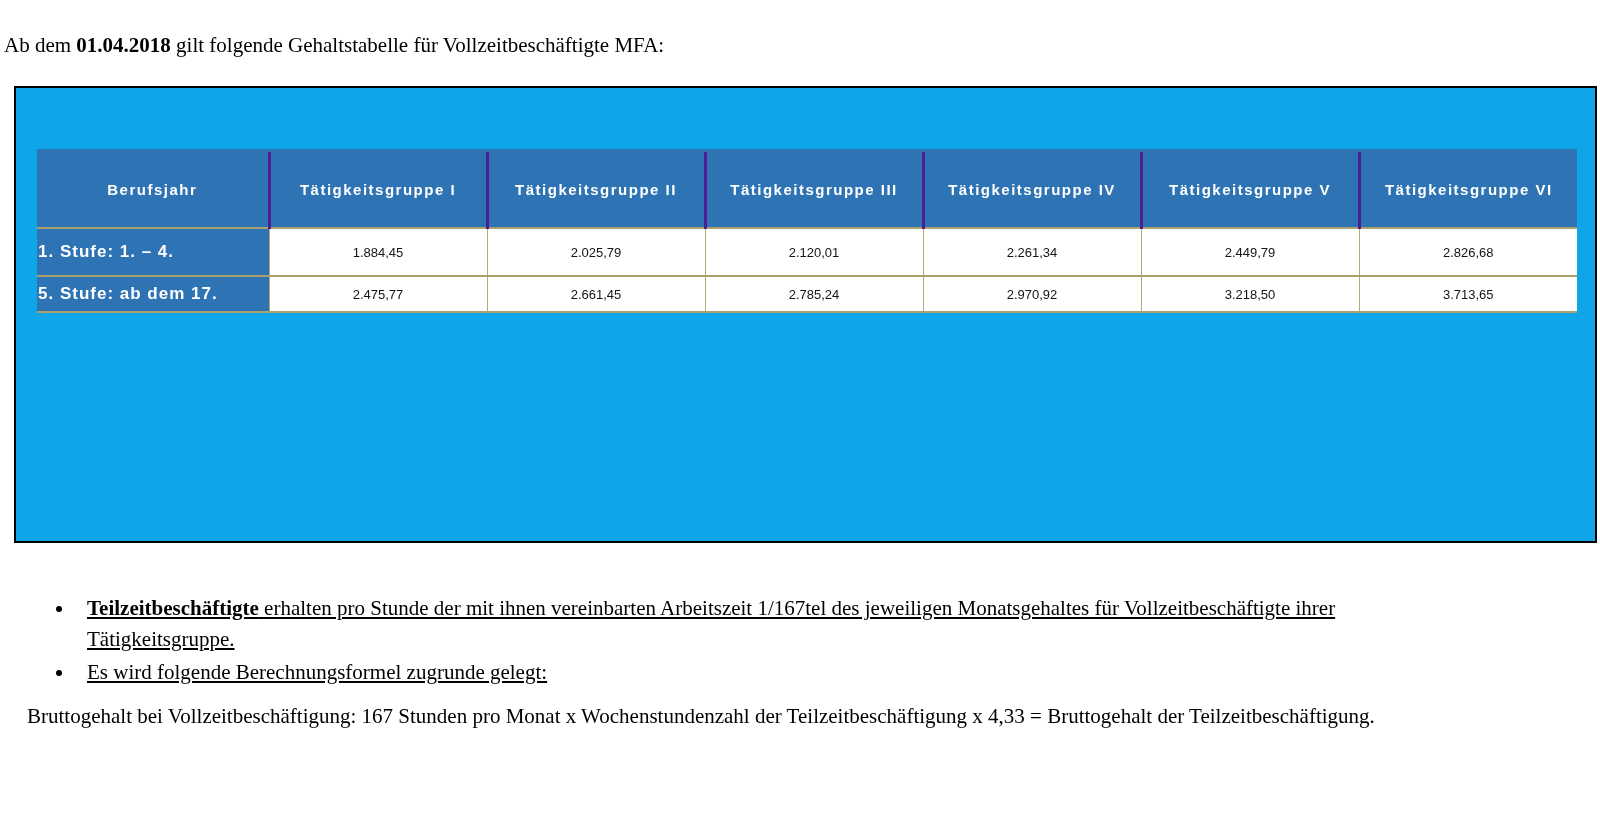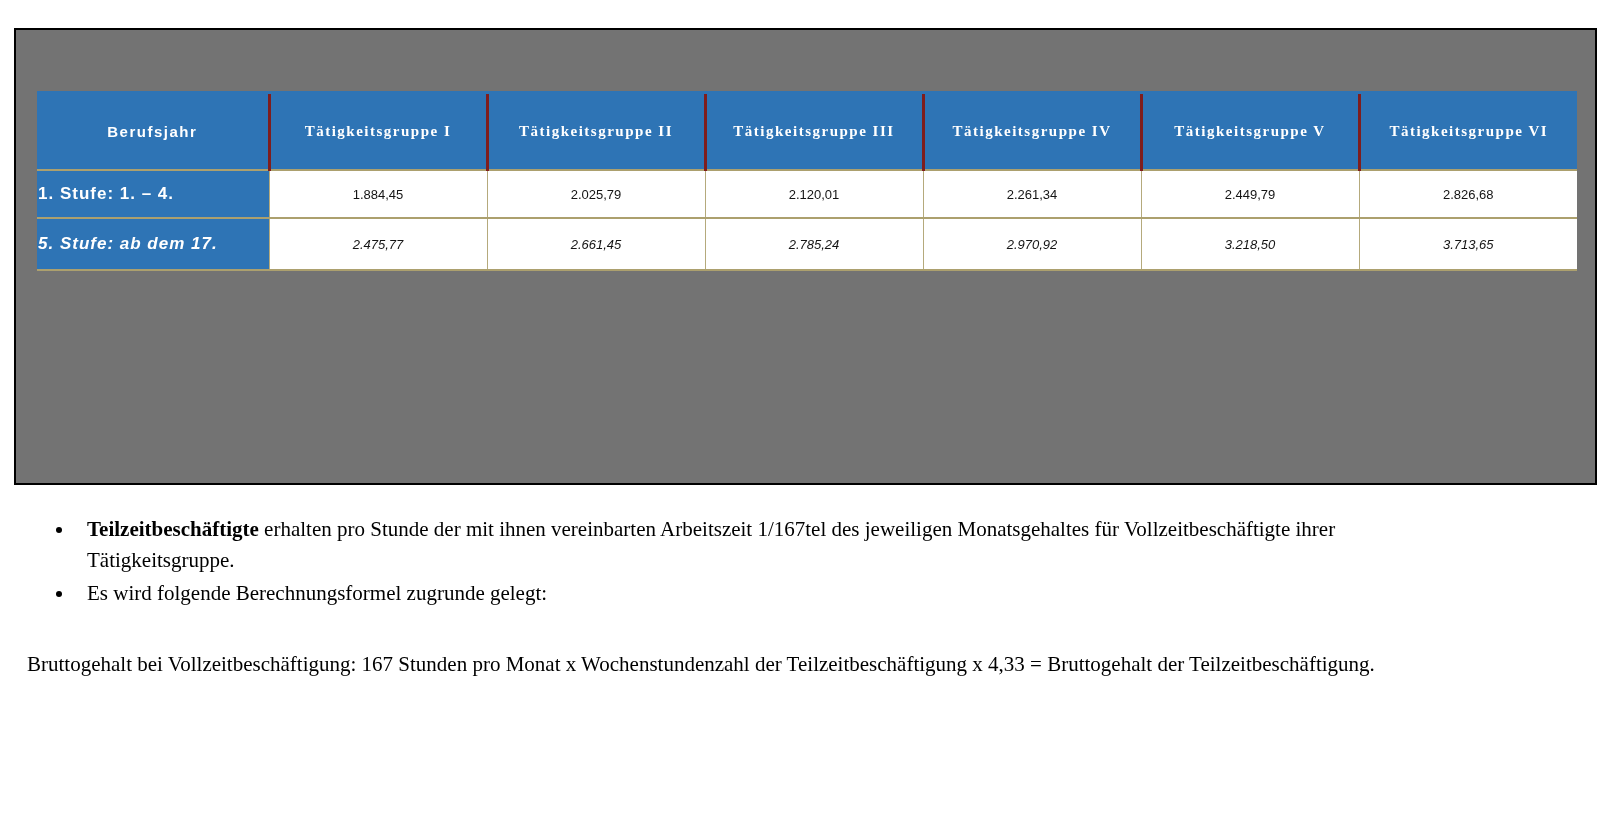--- a/index.html
+++ b/index.html
@@ -18,21 +18,21 @@
   }
   .intro b { font-weight: bold; }
 
   .table-box {
     box-sizing: border-box;
     position: relative;
     margin: 28px 0 0 14px;
     width: 1583px;
     height: 457px;
     border: 2px solid #000000;
-    background: #737373;
+    background: #0ea5e9;
   }
   table.salary {
     position: absolute;
     left: 21px;
     top: 61px;
     width: 1540px;
     border-collapse: collapse;
     table-layout: fixed;
     font-family: "Liberation Sans", sans-serif;
   }
@@ -44,24 +44,24 @@
     color: #ffffff;
     font-size: 15px;
     font-weight: bold;
     letter-spacing: 1.5px;
     height: 73px;
     text-align: center;
     vertical-align: middle;
     white-space: nowrap;
     border-top: 3px solid #2E74B5;
   }
-  thead th + th { border-left: 3px solid #7f1d1d; font-family: Liberation Serif, serif; }
+  thead th + th { border-left: 3px solid #4c1d95; }
 
   tbody tr { height: 48px; }
-  tbody tr:last-child { height: 52px; font-style: italic; }
+  tbody tr:last-child { height: 36px; }
 
   tbody th {
     background: #2E74B5;
     color: #ffffff;
     font-size: 17px;
     font-weight: bold;
     letter-spacing: 1px;
     text-align: left;
     vertical-align: middle;
     white-space: nowrap;
@@ -71,45 +71,47 @@
     color: #141414;
     font-size: 13px;
     text-align: center;
     vertical-align: middle;
     border-left: 1px solid #B5AA7C;
   }
   tbody th, tbody td { border-top: 2px solid #ACA06E; }
   tbody tr:last-child th, tbody tr:last-child td { border-bottom: 2px solid #ACA06E; }
 
   ul.bullets {
-    margin: 29px 0 0 0;
+    margin: 50px 0 0 0;
     padding: 0 0 0 75px;
     font-size: 21px;
     line-height: 31px;
     list-style: disc;
+    text-decoration: underline;
   }
   ul.bullets li {
     max-width: 1325px;
     padding-left: 12px;
     margin-bottom: 2px;
   }
   ul.bullets li b { font-weight: bold; }
 
   .formula {
-    margin: 40px 0 0 27px;
+    margin: 13px 0 0 27px;
     max-width: 1472px;
     font-size: 21px;
     line-height: 31px;
   }
 </style>
 </head>
 <body>
 
 <div class="page">
 
+  <p class="intro"><span>Ab dem </span><b>01.04.2018</b><span> gilt folgende Gehaltstabelle für Vollzeitbeschäftigte MFA:</span></p>
 
   <div class="table-box">
     <table class="salary">
       <colgroup>
         <col class="c-label">
         <col class="c-val">
           <col class="c-val">
           <col class="c-val">
         <col class="c-val">
           <col class="c-val">

